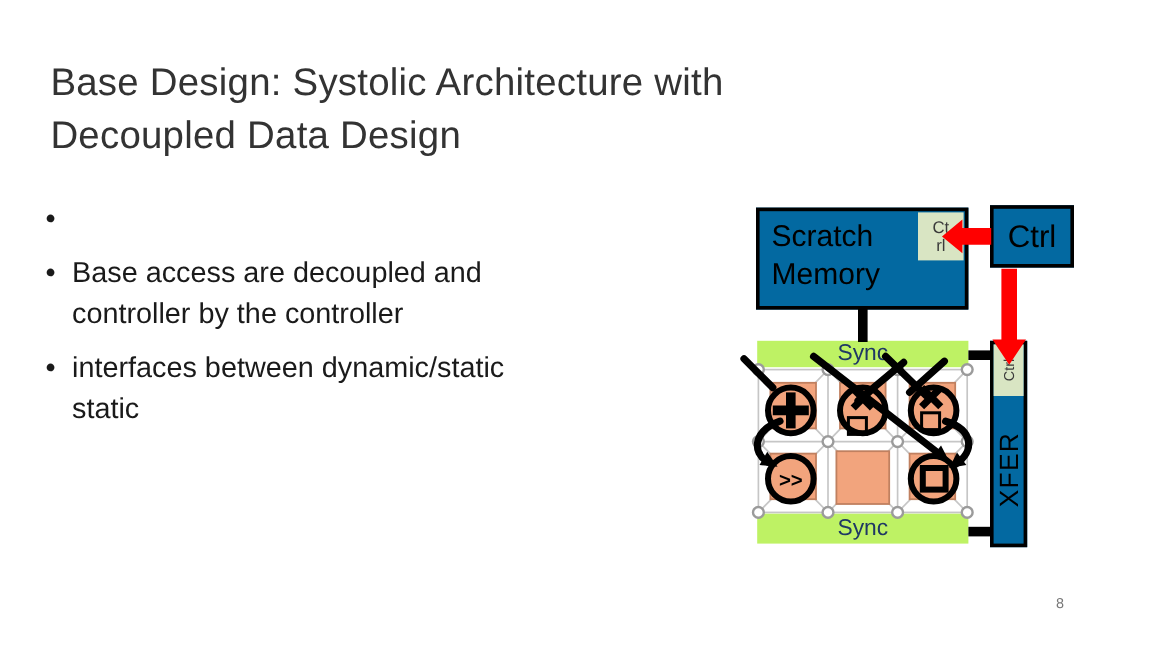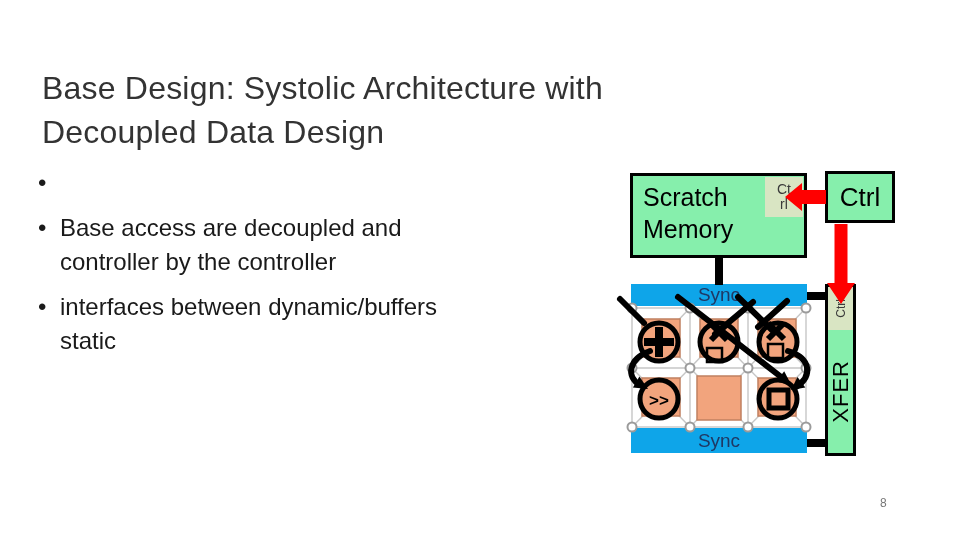--- a/index.html
+++ b/index.html
@@ -1,38 +1,38 @@
 <!DOCTYPE html>
 <html><head>
 <meta charset="utf-8">
 <style>
   html,body{margin:0;padding:0;background:#e8e8e8;}
   .slide{
     position:relative;width:960px;height:540px;background:#ffffff;overflow:hidden;
     font-family:"Liberation Sans",sans-serif;
   }
   
-  .title{position:absolute;left:42px;top:46px;font-size:32px;line-height:44px;color:#333333;font-weight:400;letter-spacing:0.2px;margin-top:20px;}
+  .title{position:absolute;left:42px;top:46px;font-size:32px;line-height:44px;color:#333333;font-weight:400;letter-spacing:0.2px;}
   .title div{white-space:nowrap;}
   
   .bullets{position:absolute;left:38px;top:166px;width:566px;font-size:24px;line-height:34px;color:#1a1a1a;}
   .bullet{display:flex;margin-bottom:11px;}
   .bullet .marker{width:22px;flex:0 0 22px;}
   .bullet .line{white-space:nowrap;}
   
   .diagram{position:absolute;left:608px;top:160px;width:300px;height:310px;}
-  .dbox{position:absolute;box-sizing:border-box;background:#86efac;border:3px solid #000000;color:#000;}
+  .dbox{position:absolute;box-sizing:border-box;background:#0369a1;border:3px solid #000000;color:#000;}
   .scratch{left:22px;top:13px;width:177px;height:85px;font-size:25px;line-height:32px;padding:5px 0 0 10px;}
   .scratch-tag{
     position:absolute;left:157px;top:17px;width:38px;height:40px;background:#D9E5C3;
     display:flex;align-items:center;justify-content:center;font-size:14px;line-height:15px;color:#3a3a3a;
   }
   .scratch-tag span{display:inline-block;width:16px;word-break:break-all;text-align:center;}
   .ctrlbox{left:217px;top:11px;width:70px;height:52px;display:flex;align-items:center;justify-content:center;font-size:26px;}
-  .syncbar{position:absolute;background:#0ea5e9;color:#1F3864;display:flex;align-items:center;justify-content:center;font-size:19px;font-weight:500;}
+  .syncbar{position:absolute;background:#bef264;color:#1F3864;display:flex;align-items:center;justify-content:center;font-size:19px;font-weight:500;}
   .sync-top{left:23px;top:124px;width:176px;height:22px;}
   .sync-bottom{left:23px;top:268px;width:176px;height:25px;}
   .xfer{left:217px;top:124px;width:31px;height:172px;}
   .xfer-tag{position:absolute;left:220px;top:127px;width:25px;height:43px;background:#D9E5C3;display:flex;align-items:center;justify-content:center;}
   .xfer-tag span{writing-mode:vertical-rl;transform:rotate(180deg);font-size:12px;color:#3a3a3a;}
   .xfer-label{position:absolute;left:217px;top:170px;width:31px;height:122px;display:flex;align-items:center;justify-content:center;}
   .xfer-label span{writing-mode:vertical-rl;transform:rotate(180deg);font-size:22px;letter-spacing:1px;color:#000;}
   .overlay{position:absolute;left:0;top:0;pointer-events:none;}
   
   .pagenum{position:absolute;left:880px;top:496px;font-size:12px;color:#777777;}
@@ -54,21 +54,21 @@
     <div class="bullet">
       <span class="marker">•</span>
       <div>
         <div class="line">Base access are decoupled and</div>
         <div class="line">controller by the controller</div>
       </div>
     </div>
     <div class="bullet">
       <span class="marker">•</span>
       <div>
-        <div class="line">interfaces between dynamic/buffers</div>
+        <div class="line">interfaces between dynamic/static</div>
         <div class="line">static</div>
       </div>
     </div>
   </div>
 
   <div class="diagram">
 
     <div class="dbox scratch">Scratch Memory</div>
     <div class="scratch-tag">
       <span>Ctrl</span>

